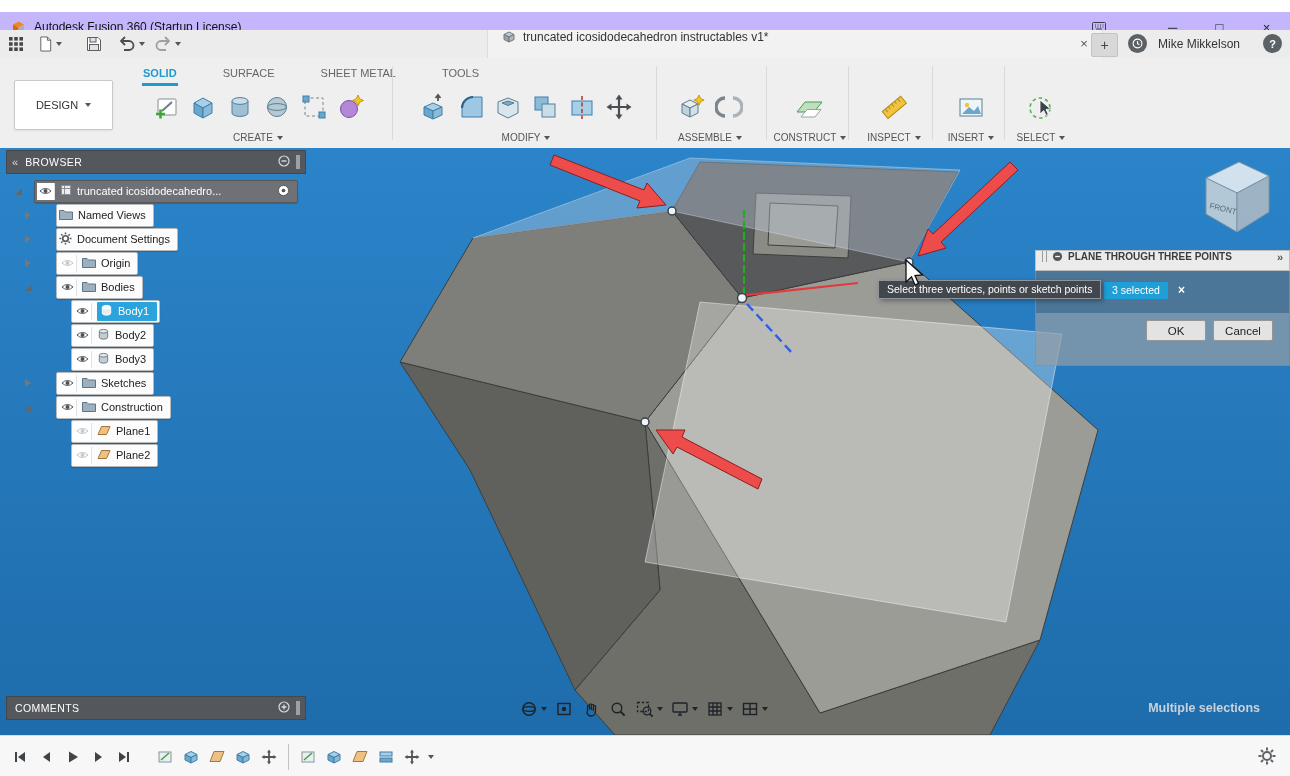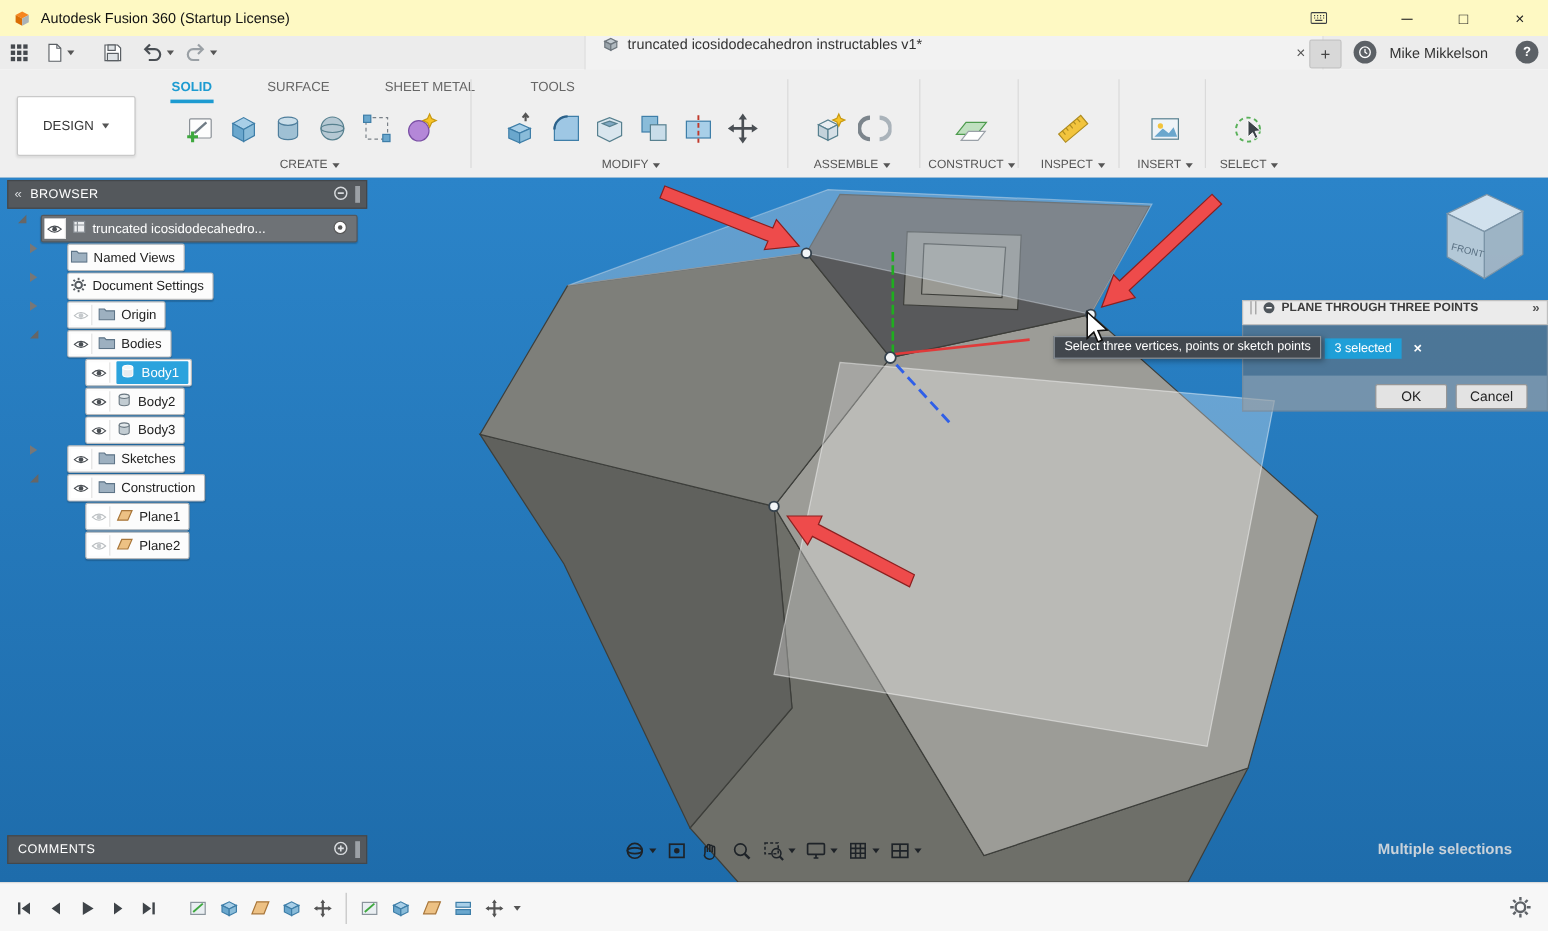--- a/index.html
+++ b/index.html
@@ -1,21 +1,21 @@
 <!DOCTYPE html>
 <html><head>
 <meta charset="utf-8">
 <style>
   html,body{margin:0;padding:0}
   body{width:1290px;height:776px;overflow:hidden;font-family:"Liberation Sans","DejaVu Sans",sans-serif}
   .app{position:relative;width:1290px;height:776px;background:#fff;overflow:hidden;color:#333;font-size:12px}
   .abs{position:absolute}
 
   
-  .titlebar{position:absolute;top:0;left:0;width:100%;height:30px;background:#fef9c3;border-bottom:1px solid #1d4ed8}
+  .titlebar{position:absolute;top:12px;left:0;width:100%;height:30px;background:#c4b5fd;border-bottom:1px solid #1d4ed8}
   .tb-title{position:absolute;left:34px;top:8px;font-size:12px;color:#111}
   .tray-icon{position:absolute;left:1092px;top:9px}
   .win-controls{position:absolute;right:0;top:0;display:flex;height:30px}
   .win-btn{width:47px;height:30px;display:flex;align-items:center;justify-content:center;font-size:13px;color:#222}
 
   
   .qat{position:absolute;top:30px;left:0;width:100%;height:28px;background:#ececec}
   .qbtn{position:absolute;top:3px;height:22px;display:flex;align-items:center;gap:3px}
   .caret{width:0;height:0;border-left:3.5px solid transparent;border-right:3.5px solid transparent;border-top:4px solid #555}
   .doc-tab{position:absolute;left:487px;top:0;width:600px;height:28px;background:#f2f2f2;border-left:1px solid #dcdcdc;border-right:1px solid #dcdcdc;display:flex;align-items:flex-start;padding-left:14px;gap:7px}
@@ -41,21 +41,21 @@
   .canvas{position:absolute;top:148px;left:0;width:1290px;height:587px;background:linear-gradient(#2b84c9,#1e6cab);overflow:hidden}
   .scene{position:absolute;left:0;top:0;z-index:1}
 
   
   .browser{position:absolute;left:6px;top:2px;width:300px;z-index:5}
   .phead{height:22px;background:#54585c;border:1px solid #43474b;color:#fff;display:flex;align-items:center;padding:0 5px}
   .phead-collapse{font-size:11px;color:#d7dadd}
   .phead-title{margin-left:7px;font-size:10.5px;letter-spacing:.4px;flex:1}
   .grip{width:4px;height:14px;background:#9ca1a6;margin-left:6px}
   .tree{margin-top:5px}
-  .trow{height:24px;display:flex;}
+  .trow{height:24px;display:flex;align-items:center}
   .tri-c{width:0;height:0;border-top:4px solid transparent;border-bottom:4px solid transparent;border-left:6px solid #777}
   .tri-e{width:0;height:0;border-left:7px solid transparent;border-bottom:7px solid #666}
   .tcell{width:12px;display:flex;justify-content:center}
   .node{display:flex;align-items:center;height:21px;background:#fcfcfc;border:1px solid #b7babd;border-radius:2px;padding:0 7px 0 2px;gap:5px;box-shadow:0 1px 1px rgba(0,0,0,.18);font-size:11px;color:#222;white-space:nowrap}
   .eyebox{width:17px;height:17px;background:#fff;border-right:1px solid #e2e2e2;display:flex;align-items:center;justify-content:center}
   .root-node{flex:1;margin-right:8px;background:#6e7276;border-color:#54585c;color:#fff}
   .sel{display:flex;align-items:center;gap:5px;background:#2ba3dd;color:#fff;height:19px;padding:0 8px 0 3px;border-radius:1px;margin-right:-5px}
   .d1{padding-left:16px}
   .d1 .tcell{margin-right:22px}
   .d2{padding-left:65px}
@@ -76,21 +76,21 @@
   
   .dialog{position:absolute;left:1035px;top:102px;width:255px;z-index:6}
   .dlg-head{height:19px;background:#ebebeb;border:1px solid #bfbfbf;display:flex;gap:5px;padding:0 6px;font-size:10px;font-weight:bold;color:#3c3c3c}
   .dlg-grip{width:3px;height:11px;border-left:1.5px solid #9a9a9a;border-right:1.5px solid #9a9a9a}
   .dlg-title{flex:1}
   .dlg-more{color:#555;font-size:11px;font-weight:bold}
   .dlg-body{background:rgba(104,112,120,.58);border:1px solid rgba(160,166,172,.45);border-top:none;padding-top:10px}
   .sel-row{display:flex;align-items:center;margin-left:68px;height:18px}
   .sel-badge{background:#1f9fd8;color:#fff;font-size:10.5px;padding:2.5px 8px}
   .sel-x{color:#fff;font-size:12px;margin-left:10px;font-weight:bold}
-  .btn-row{margin-top:14px;background:rgba(235,238,240,.25);display:flex;justify-content:flex-end;gap:7px;padding:7px 16px 1px}
+  .btn-row{margin-top:14px;background:rgba(235,238,240,.25);display:flex;justify-content:flex-end;gap:7px;padding:7px 16px 24px}
   .dbtn{min-width:60px;height:21px;background:#e3e3e3;border:1px solid #969696;border-radius:2px;font-size:11.5px;color:#222;display:flex;align-items:center;justify-content:center;font-family:inherit}
 
   
   .tooltip{position:absolute;left:878px;top:132px;background:#42474d;border:1px solid #8d949b;color:#fff;font-size:10.5px;padding:2px 8px 3px;white-space:nowrap;z-index:7;box-shadow:2px 2px 5px rgba(0,0,0,.35)}
   .cursor{position:absolute;left:902px;top:110px;z-index:8}
 
   
   .timeline{position:absolute;left:0;top:735px;width:100%;height:41px;background:#f7f7f7;border-top:1px solid #dcdcdc;display:flex;align-items:center}
   .tl-play{display:flex;align-items:center;gap:3px;margin-left:8px}
   .tlb{width:23px;height:23px;display:flex;align-items:center;justify-content:center}

